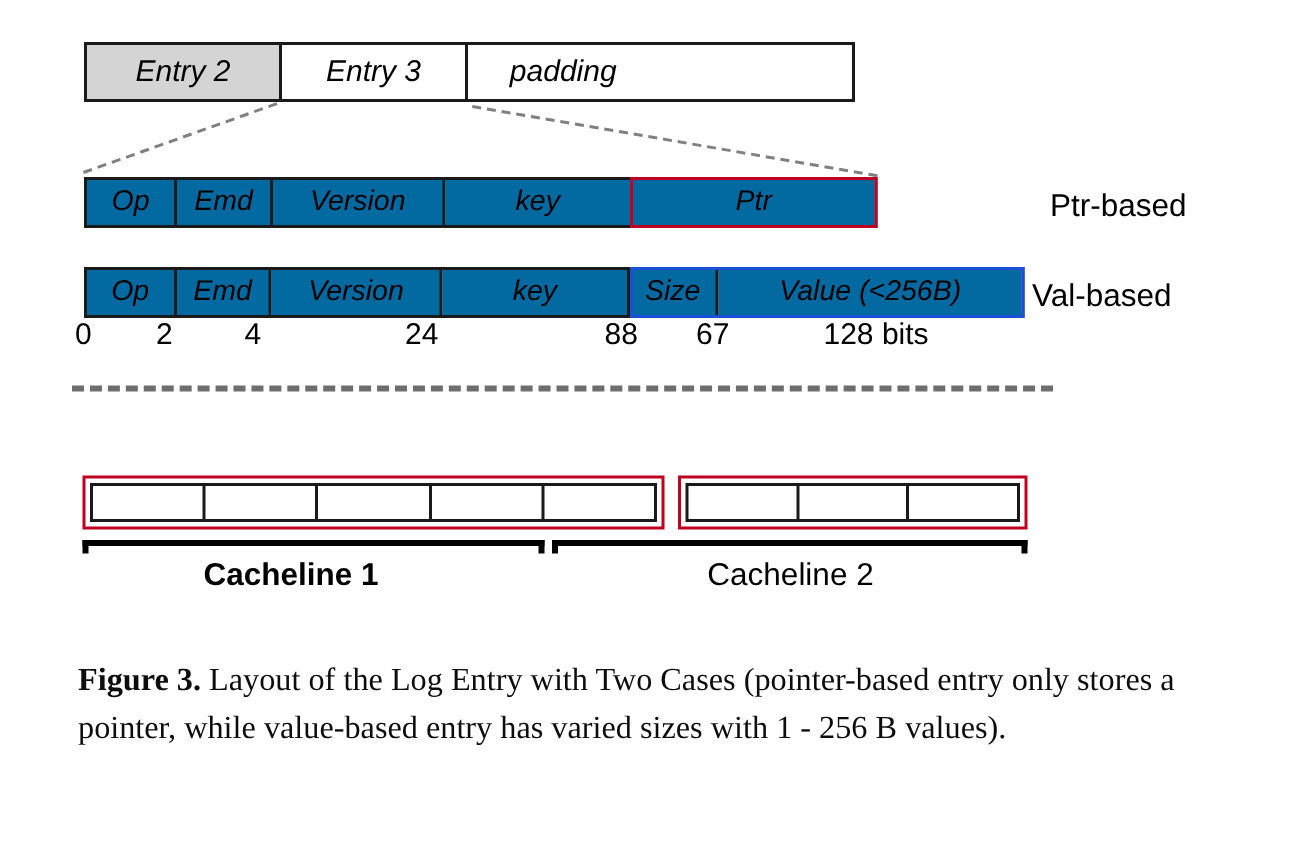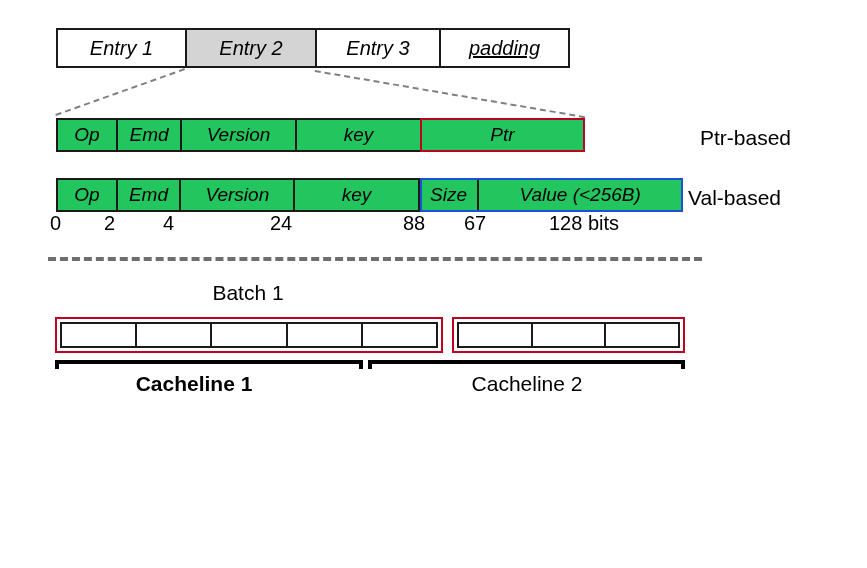--- a/index.html
+++ b/index.html
@@ -30,39 +30,39 @@
   }
   .toprow .cell {
     box-sizing: border-box;
     border-right: 2px solid #1a1a1a;
     display: flex; align-items: center; justify-content: center;
     font-style: italic;
     font-size: 20px;
     color: #000;
     white-space: nowrap;
   }
-  .toprow .cell:last-child { border-right: none; text-decoration: underline; }
+  .toprow .cell:last-child { border-right: none; }
   .toprow .cell.shaded { background: #d4d4d4; }
 
   
   .entryrow {
     height: 34px;
     border: 2px solid #1a1a1a;
     display: flex;
     background: #ffffff;
     box-sizing: border-box;
   }
   .entryrow .cell {
     box-sizing: border-box;
     border-right: 2px solid #1a1a1a;
     display: flex; align-items: center; justify-content: center;
     font-style: italic;
     font-size: 19px;
     white-space: nowrap;
-    background: #22c55e;
+    background: #0369a1;
   }
   .entryrow .cell:last-child { border-right: none; }
 
   .ptrrow  { left: 56px; top: 118px; width: 529px; }
   .valrow  { left: 56px; top: 178px; width: 627px; }
 
   
   .hl {
     position: absolute;
     box-sizing: border-box;
@@ -162,21 +162,20 @@
     text-align: left;
   }
   .caption b { font-weight: bold; }
 </style>
 </head>
 <body>
 
 <div class="fig">
 
   <div class="abs toprow">
-    <div class="cell" style="width:129px">Entry 1</div>
     <div class="cell shaded" style="width:130px">Entry 2</div>
     <div class="cell" style="width:124px">Entry 3</div>
     <div class="cell" style="width:127px">padding</div>
   </div>
 
   <div class="fanline" style="left:185px; top:70px; width:137px; transform: rotate(160.4deg);"></div>
 
   <div class="fanline" style="left:315px; top:70px; width:274px; transform: rotate(9.7deg);"></div>
 
   <div class="abs entryrow ptrrow">
@@ -203,21 +202,20 @@
   <div class="bitnum" style="left:50px">0</div>
   <div class="bitnum" style="left:104px">2</div>
   <div class="bitnum" style="left:163px">4</div>
   <div class="bitnum" style="left:270px">24</div>
   <div class="bitnum" style="left:403px">88</div>
   <div class="bitnum" style="left:464px">67</div>
   <div class="bitnum" style="left:549px">128 bits</div>
 
   <div class="abs divider"></div>
 
-  <div class="batchlabel" style="left:178px; width:140px;">Batch 1</div>
 
   <div class="batchbox" style="left:55px; width:388px;">
     <div class="batchinner">
       <div class="slot"></div>
       <div class="slot"></div>
       <div class="slot"></div>
       <div class="slot"></div>
       <div class="slot"></div>
     </div>
   </div>
@@ -229,14 +227,15 @@
       <div class="slot"></div>
     </div>
   </div>
 
   <div class="bracket" style="left:55px; width:308px;"></div>
   <div class="bracket" style="left:368px; width:317px;"></div>
 
   <div class="clinelabel" style="left:114px; width:160px;font-weight:bold;">Cacheline 1</div>
   <div class="clinelabel" style="left:447px; width:160px;">Cacheline 2</div>
 
+  <div class="caption"><b>Figure 3.</b><span> Layout of the Log Entry with Two Cases (pointer-based entry only stores a pointer, while value-based entry has varied sizes with 1 - 256 B values).</span></div>
 
 </div>
 
 </body></html>

